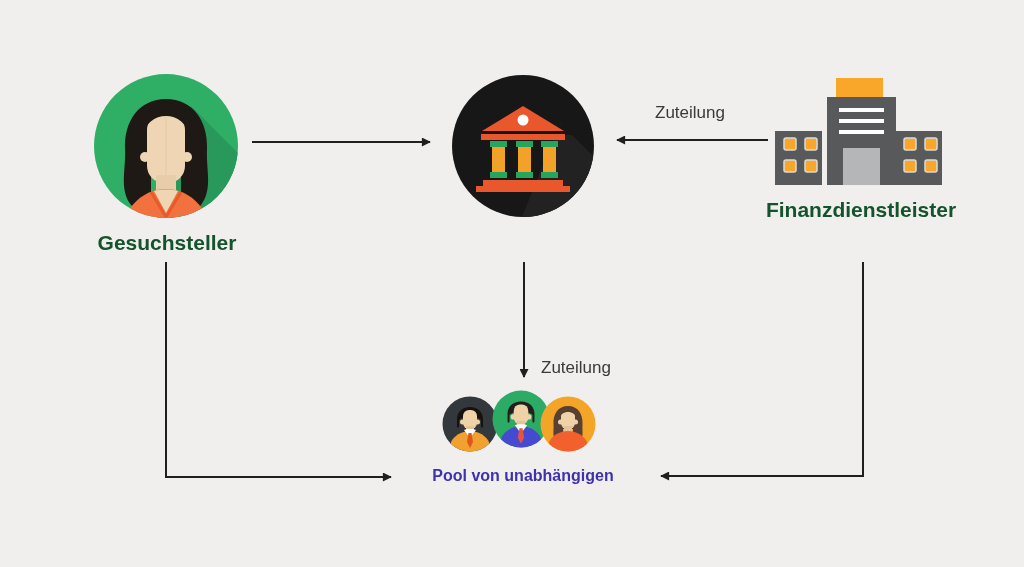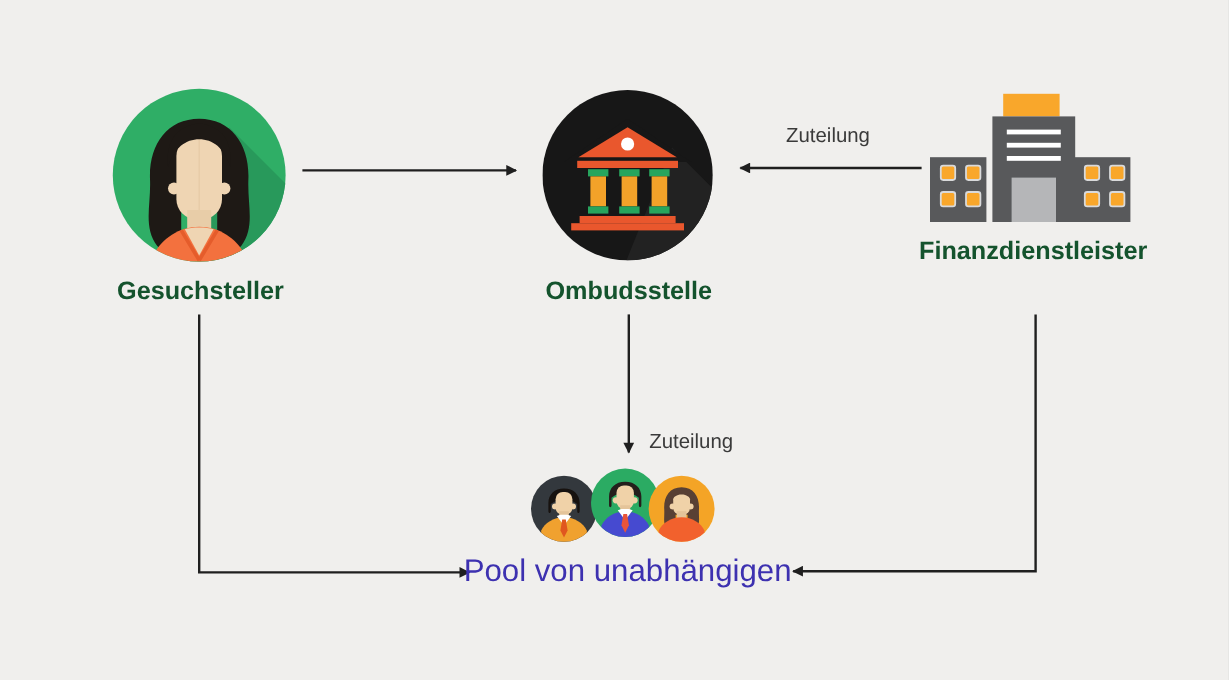--- a/index.html
+++ b/index.html
@@ -9,21 +9,21 @@
     font-family:"Liberation Sans",sans-serif;
   }
   .layer{position:absolute;left:0;top:0;width:1024px;height:567px;pointer-events:none;}
   .node-label{
     position:absolute;transform:translateX(-50%);
     color:#14532d;font-weight:bold;font-size:21px;
     white-space:nowrap;text-align:center;
   }
   .pool-label{
     position:absolute;transform:translateX(-50%);
-    color:#3d31b0;font-weight:normal;font-size:26px;
+    color:#3d31b0;font-weight:bold;font-size:16px;
     line-height:31px;text-align:right;white-space:nowrap;
   }
   .edge-label{
     position:absolute;transform:translateX(-50%);
     color:#3a3a3a;font-size:17px;line-height:22px;
     text-align:center;white-space:nowrap;
   }
   .edge-label.left-align{transform:none;text-align:right;margin-top:48px;}
   .icon{position:absolute;}
 </style>
@@ -87,21 +87,20 @@
       <rect x="40" y="72" width="13" height="25" fill="#f3a229"></rect>
       <rect x="66" y="72" width="13" height="25" fill="#f3a229"></rect>
       <rect x="91" y="72" width="13" height="25" fill="#f3a229"></rect>
       <rect x="38" y="97" width="17" height="6" fill="#27a55d"></rect>
       <rect x="64" y="97" width="17" height="6" fill="#27a55d"></rect>
       <rect x="89" y="97" width="17" height="6" fill="#27a55d"></rect>
       <rect x="31" y="105" width="80" height="6" fill="#e9572d"></rect>
       <rect x="24" y="111" width="94" height="6" fill="#e9572d"></rect>
     </g>
   </svg>
-  <div class="node-label" style="left:524px;top:231px;">Ombudsstelle</div>
 
   <svg class="icon" style="left:775px;top:78px;" width="168" height="108" viewBox="0 0 168 108" xmlns="http://www.w3.org/2000/svg">
     <rect x="61" y="0" width="47" height="19" fill="#f9a72b"></rect>
     <rect x="52" y="19" width="69" height="88" fill="#58595b"></rect>
     <rect x="64" y="30" width="45" height="4" fill="#ffffff"></rect>
     <rect x="64" y="41" width="45" height="4" fill="#ffffff"></rect>
     <rect x="64" y="52" width="45" height="4" fill="#ffffff"></rect>
     <rect x="68" y="70" width="37" height="37" fill="#b5b6b8"></rect>
     <rect x="0" y="53" width="47" height="54" fill="#58595b"></rect>
     <rect x="120" y="53" width="47" height="54" fill="#58595b"></rect>

